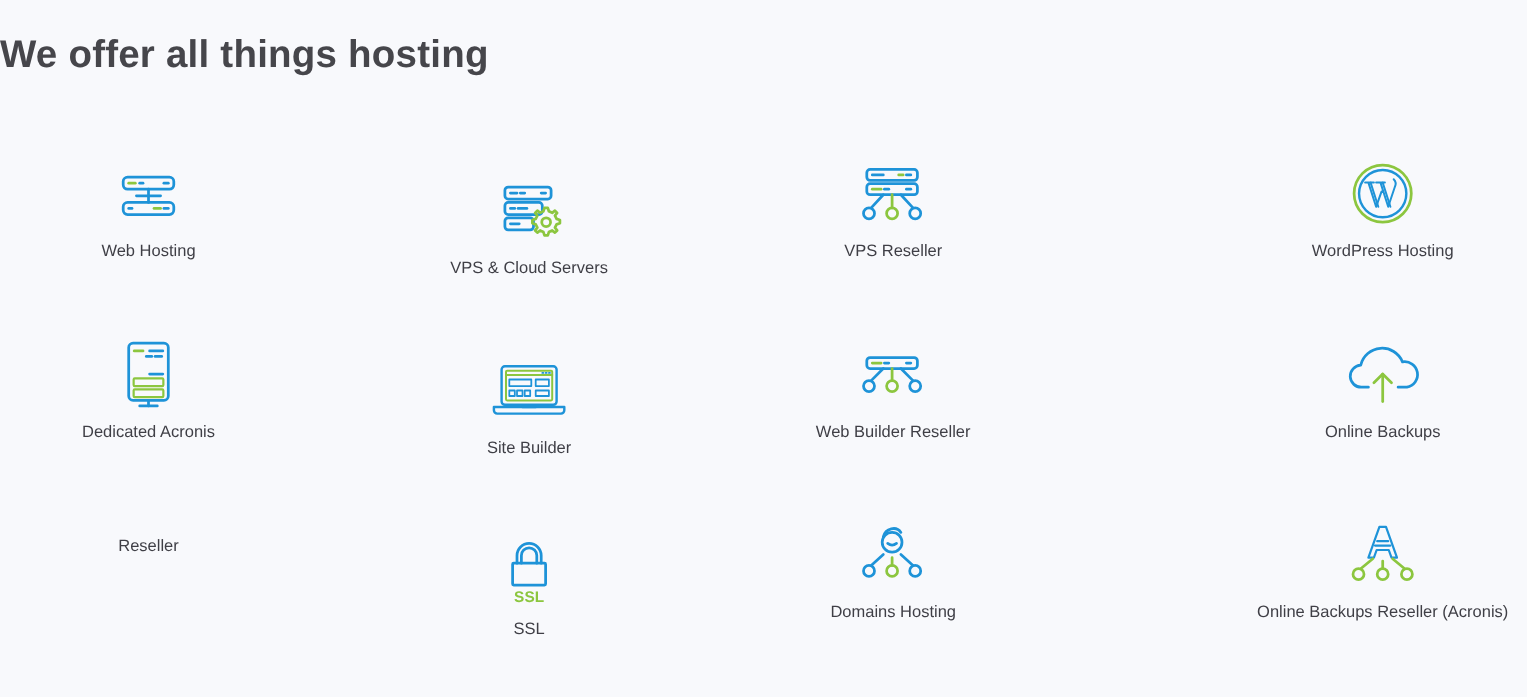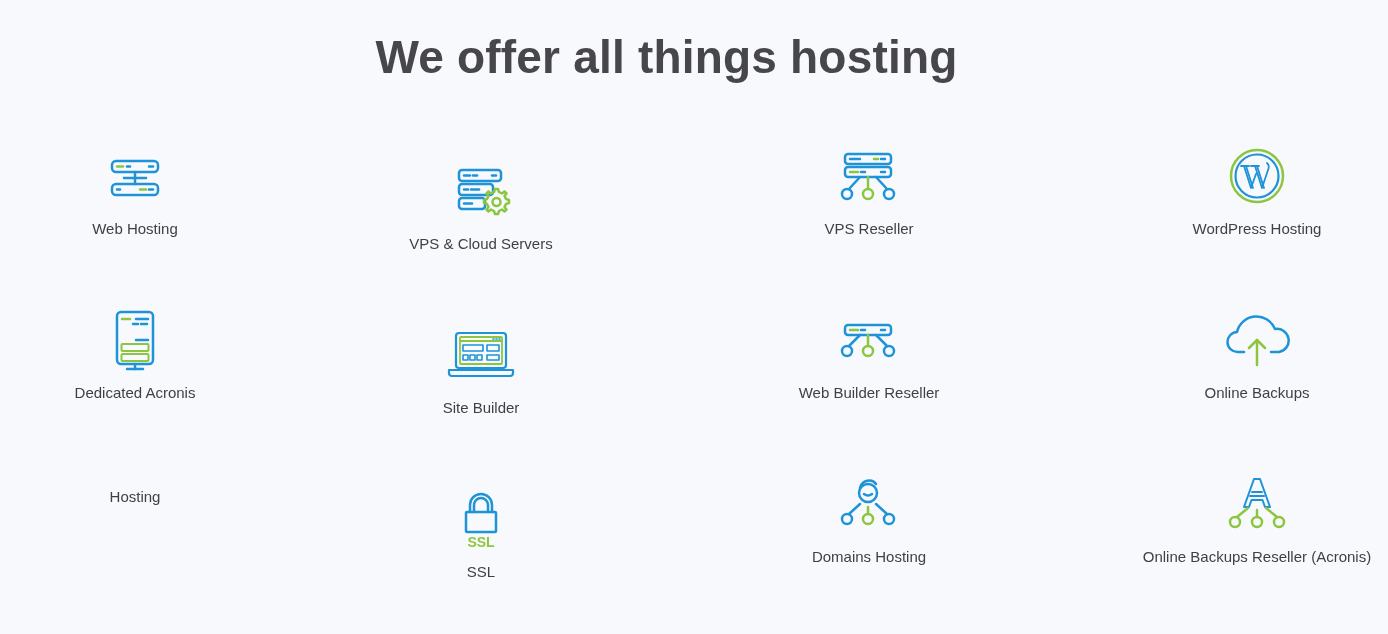--- a/index.html
+++ b/index.html
@@ -6,39 +6,38 @@
   body {
     width: 1388px; height: 634px;
     background: #f8f9fc;
     font-family: "Liberation Sans", "DejaVu Sans", sans-serif;
     color: #3f3f46;
     overflow: hidden;
     position: relative;
   }
   .title {
     position: absolute; top: 30px; left: 0; width: 1333px;
-    text-align: center;
-    font-size: 46px; font-weight: bold; color: #46464b;
+    font-size: 35px; font-weight: bold; color: #46464b;
     letter-spacing: 0.2px;
   }
   .grid {
     position: absolute; top: 0; left: 0; width: 1388px; height: 634px;
   }
   .card {
     position: absolute;
     width: 354px; height: 120px;
     display: flex; flex-direction: column; align-items: center;
     cursor: pointer; text-decoration: none;
   }
   .card .icon { width: 70px; height: 60px; display: flex; align-items: center; justify-content: center; }
   .card .icon svg { width: 70px; height: 60px; overflow: visible; }
   .card .label {
     margin-top: 14px; font-size: 15px; color: #3f3f46; white-space: nowrap;
   }
-  .c0 { left: -42px; } .c1 { left: 304px; justify-content: center; } .c2 { left: 692px; } .c3 { left: 1080px; }
+  .c0 { left: -42px; } .c1 { left: 304px; justify-content: center; } .c2 { left: 635px; } .c3 { left: 1080px; }
   .r0 { top: 146px; } .r1 { top: 310px; } .r2 { top: 474px; }
 </style>
 </head>
 <body>
 
 <div class="title">We offer all things hosting</div>
 
 <div class="grid">
 
   <a class="card c0 r0">
@@ -185,21 +184,21 @@
         <g stroke="#8cc63f">
           <line x1="35" y1="30" x2="35" y2="55"></line>
           <path d="M27 38 l8 -8 l8 8"></path>
         </g>
       </svg>
     </div>
     <div class="label">Online Backups</div>
   </a>
 
   <a class="card c0 r2">
-    <div class="label">Hosting</div>
+    <div class="label">Reseller</div>
   </a>
 
   <a class="card c1 r2">
     <div class="icon">
       <svg viewBox="0 0 70 60" fill="none" stroke="#1e93d8" stroke-width="2.5" stroke-linecap="round">
         <path d="M24 23 v-7 a11 11 0 0 1 22 0 v7"></path>
         <path d="M28 23 v-7 a7 7 0 0 1 14 0 v7"></path>
         <rect x="20" y="23" width="30" height="20" rx="1"></rect>
         <text x="35" y="58" text-anchor="middle" fill="#8cc63f" stroke="none" font-family="Liberation Sans, sans-serif" font-weight="bold" font-size="14">SSL</text>
       </svg>

